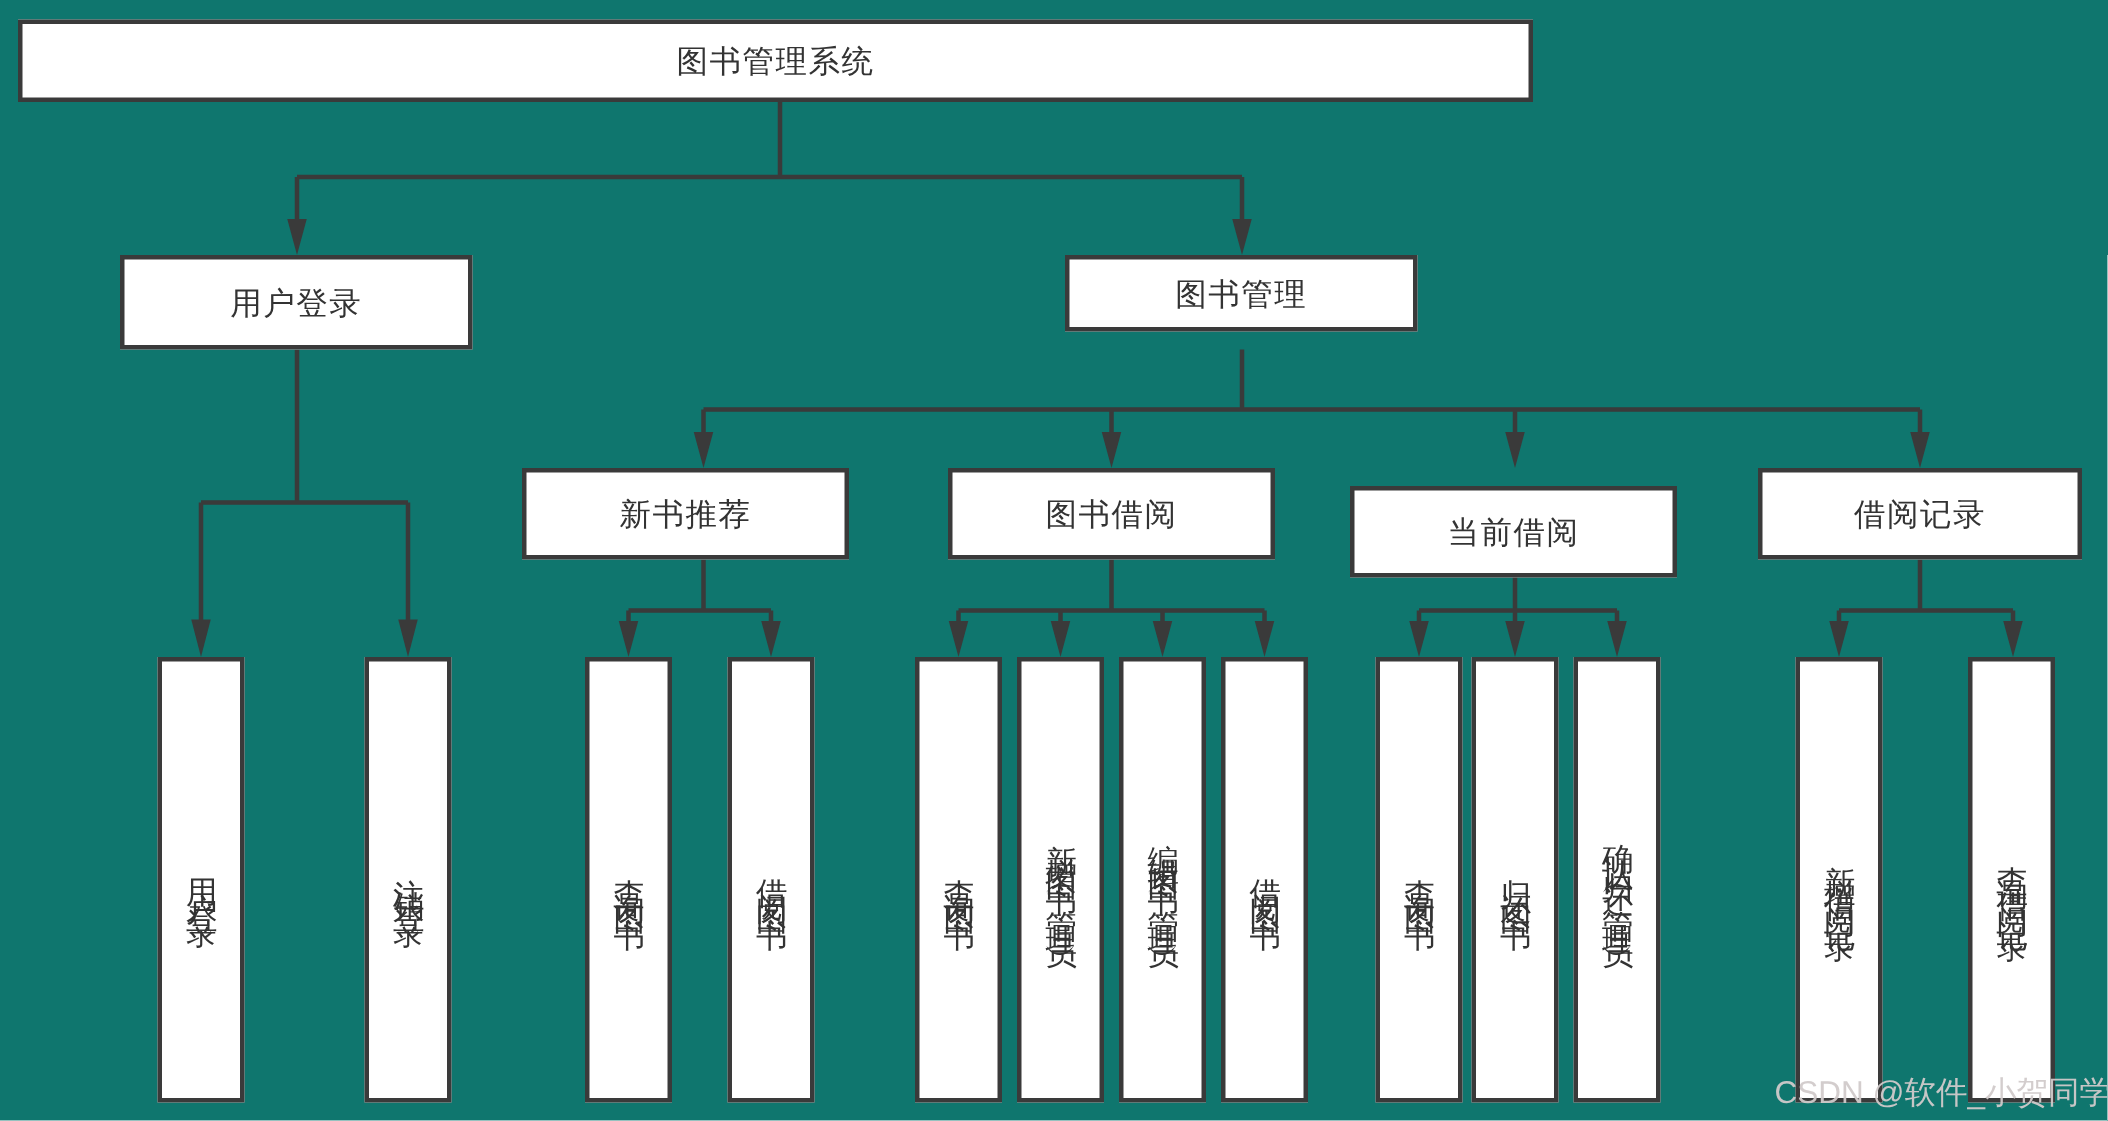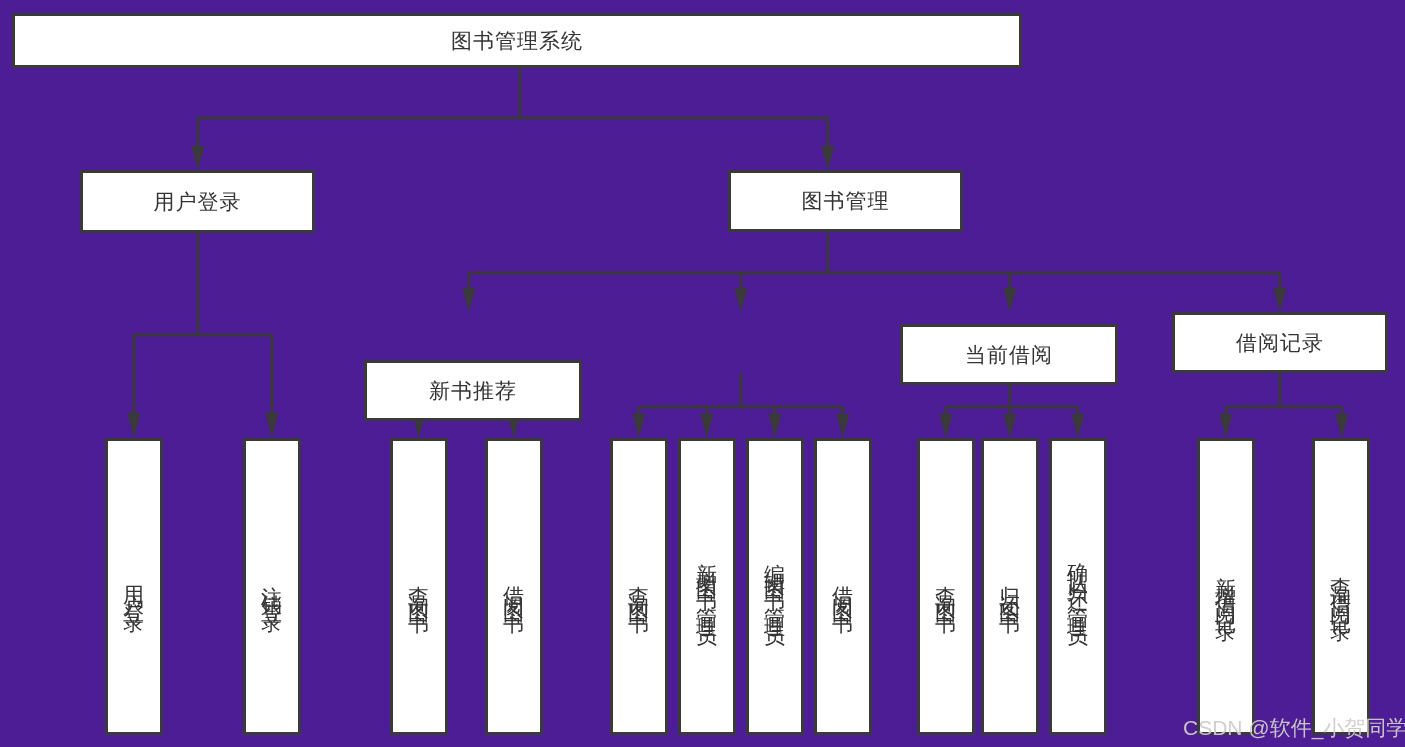--- a/index.html
+++ b/index.html
@@ -3,21 +3,21 @@
 <meta charset="utf-8">
 <style>
   * { box-sizing: border-box; margin: 0; padding: 0; }
   html, body { background: #ffffff; }
   body { font-family: "Liberation Sans", "DejaVu Sans", sans-serif; }
 
   .canvas {
     position: relative;
     width: 1405px;
     height: 747px;
-    background: #4c1d95;
+    background: #0f766e;
     overflow: hidden;
     color: #363636;
     padding-left: 14px;
   }
 
   .wires {
     position: absolute;
     left: 0; top: 0;
     width: 1405px; height: 747px;
     z-index: 1;
@@ -117,26 +117,29 @@
     </g>
   </svg>
 
   <div class="node" style="left:12px; top:13px; width:1010px; height:55px;">
     <span>图书管理系统</span>
   </div>
 
   <div class="node" style="left:80px; top:170px; width:235px; height:63px;">
     <span>用户登录</span>
   </div>
-  <div class="node" style="left:710px; top:170px; width:235px; height:62px;margin-left:18px;">
+  <div class="node" style="left:710px; top:170px; width:235px; height:51px;">
     <span>图书管理</span>
   </div>
 
-  <div class="node" style="left:364px; top:312px; width:218px; height:61px;margin-top:48px;">
+  <div class="node" style="left:348px; top:312px; width:218px; height:61px;">
     <span>新书推荐</span>
+  </div>
+  <div class="node" style="left:632px; top:312px; width:218px; height:61px;">
+    <span>图书借阅</span>
   </div>
   <div class="node" style="left:900px; top:324px; width:218px; height:61px;">
     <span>当前借阅</span>
   </div>
   <div class="node" style="left:1172px; top:312px; width:216px; height:61px;">
     <span>借阅记录</span>
   </div>
 
   <div class="leaf" style="left:105px; top:438px;">
     <span class="vtext">用户登录</span>

